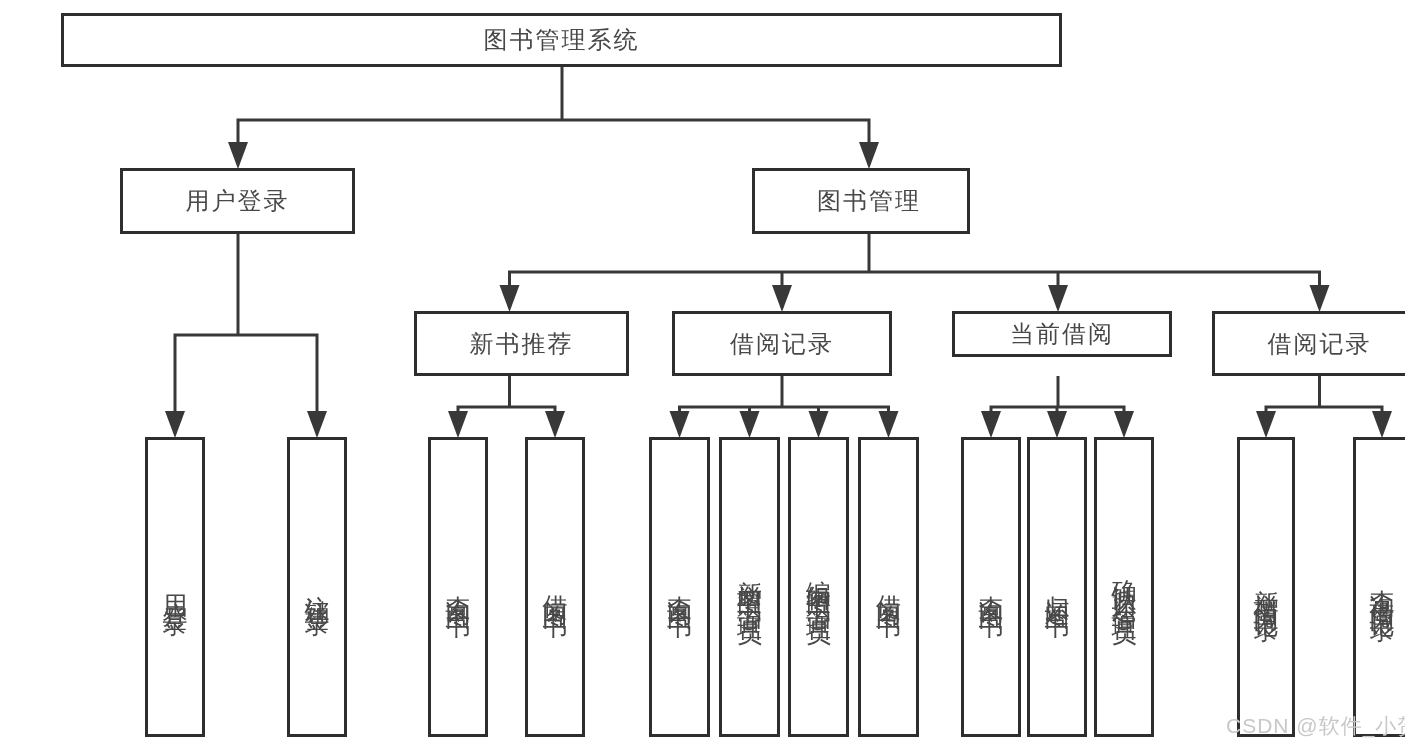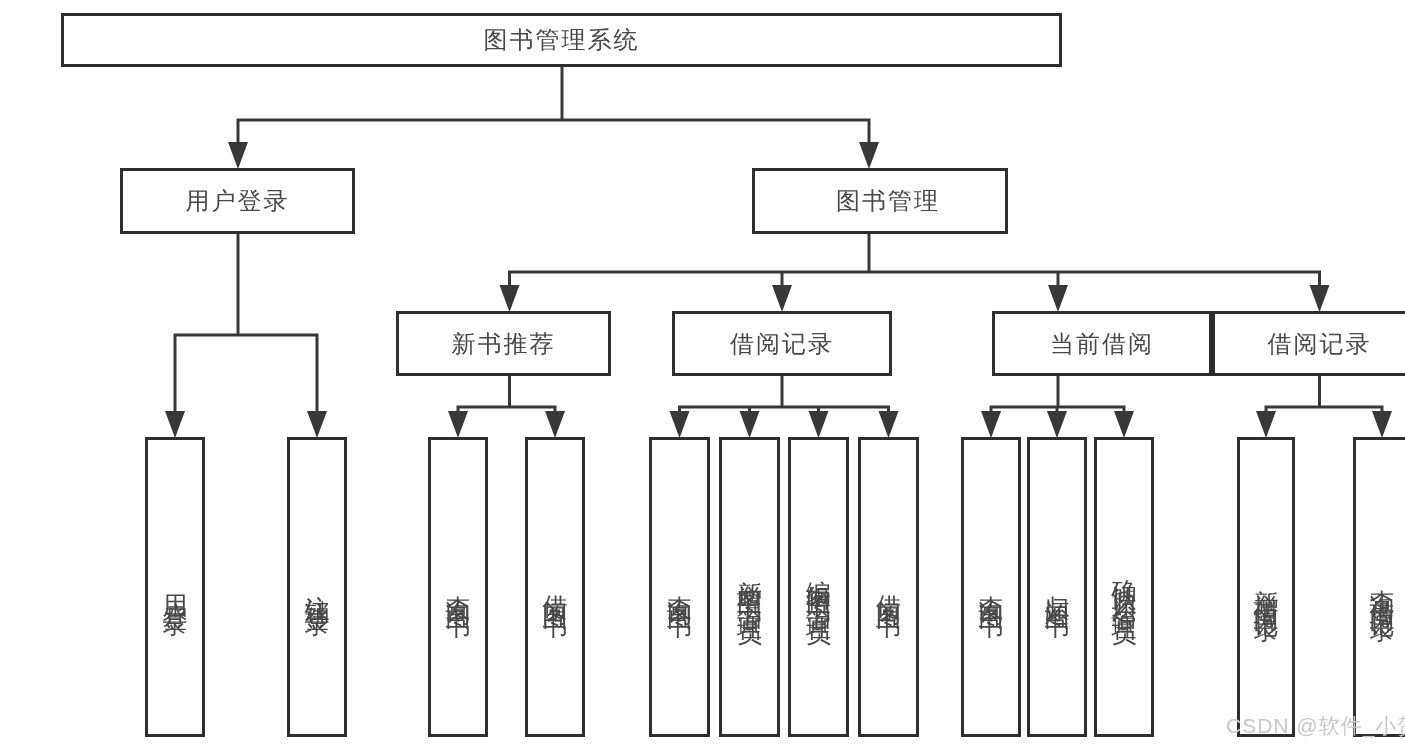--- a/index.html
+++ b/index.html
@@ -105,25 +105,25 @@
       <polygon points="1017,438 1007,411 1027,411"></polygon>
       <polygon points="1084,438 1074,411 1094,411"></polygon>
       <polygon points="1226,438 1216,411 1236,411"></polygon>
       <polygon points="1342,438 1332,411 1352,411"></polygon>
     </g>
   </svg>
 
   <div class="hnode" style="left:21px; top:13px; width:1001px; height:54px;">图书管理系统</div>
 
   <div class="hnode" style="left:80px; top:168px; width:235px; height:66px;">用户登录</div>
-  <div class="hnode" style="left:712px; top:168px; width:256px; height:66px;padding-left:16px;">图书管理</div>
+  <div class="hnode" style="left:712px; top:168px; width:218px; height:66px;padding-left:16px;">图书管理</div>
 
-  <div class="hnode" style="left:356px; top:311px; width:215px; height:65px;">新书推荐</div>
+  <div class="hnode" style="left:374px; top:311px; width:215px; height:65px;">新书推荐</div>
   <div class="hnode" style="left:632px; top:311px; width:220px; height:65px;">借阅记录</div>
-  <div class="hnode" style="left:952px; top:311px; width:220px; height:65px;">当前借阅</div>
+  <div class="hnode" style="left:912px; top:311px; width:220px; height:46px;">当前借阅</div>
   <div class="hnode" style="left:1172px; top:311px; width:215px; height:65px;">借阅记录</div>
 
   <div class="vnode" style="left:105px; top:437px; width:60px; height:300px;">用户登录</div>
   <div class="vnode" style="left:247px; top:437px; width:60px; height:300px;">注销登录</div>
 
   <div class="vnode" style="left:388px; top:437px; width:60px; height:300px;">查询图书</div>
   <div class="vnode" style="left:485px; top:437px; width:60px; height:300px;">借阅图书</div>
 
   <div class="vnode" style="left:609px; top:437px; width:61px; height:300px;">查询图书</div>
   <div class="vnode" style="left:679px; top:437px; width:61px; height:300px;">新增图书（管理员）</div>

